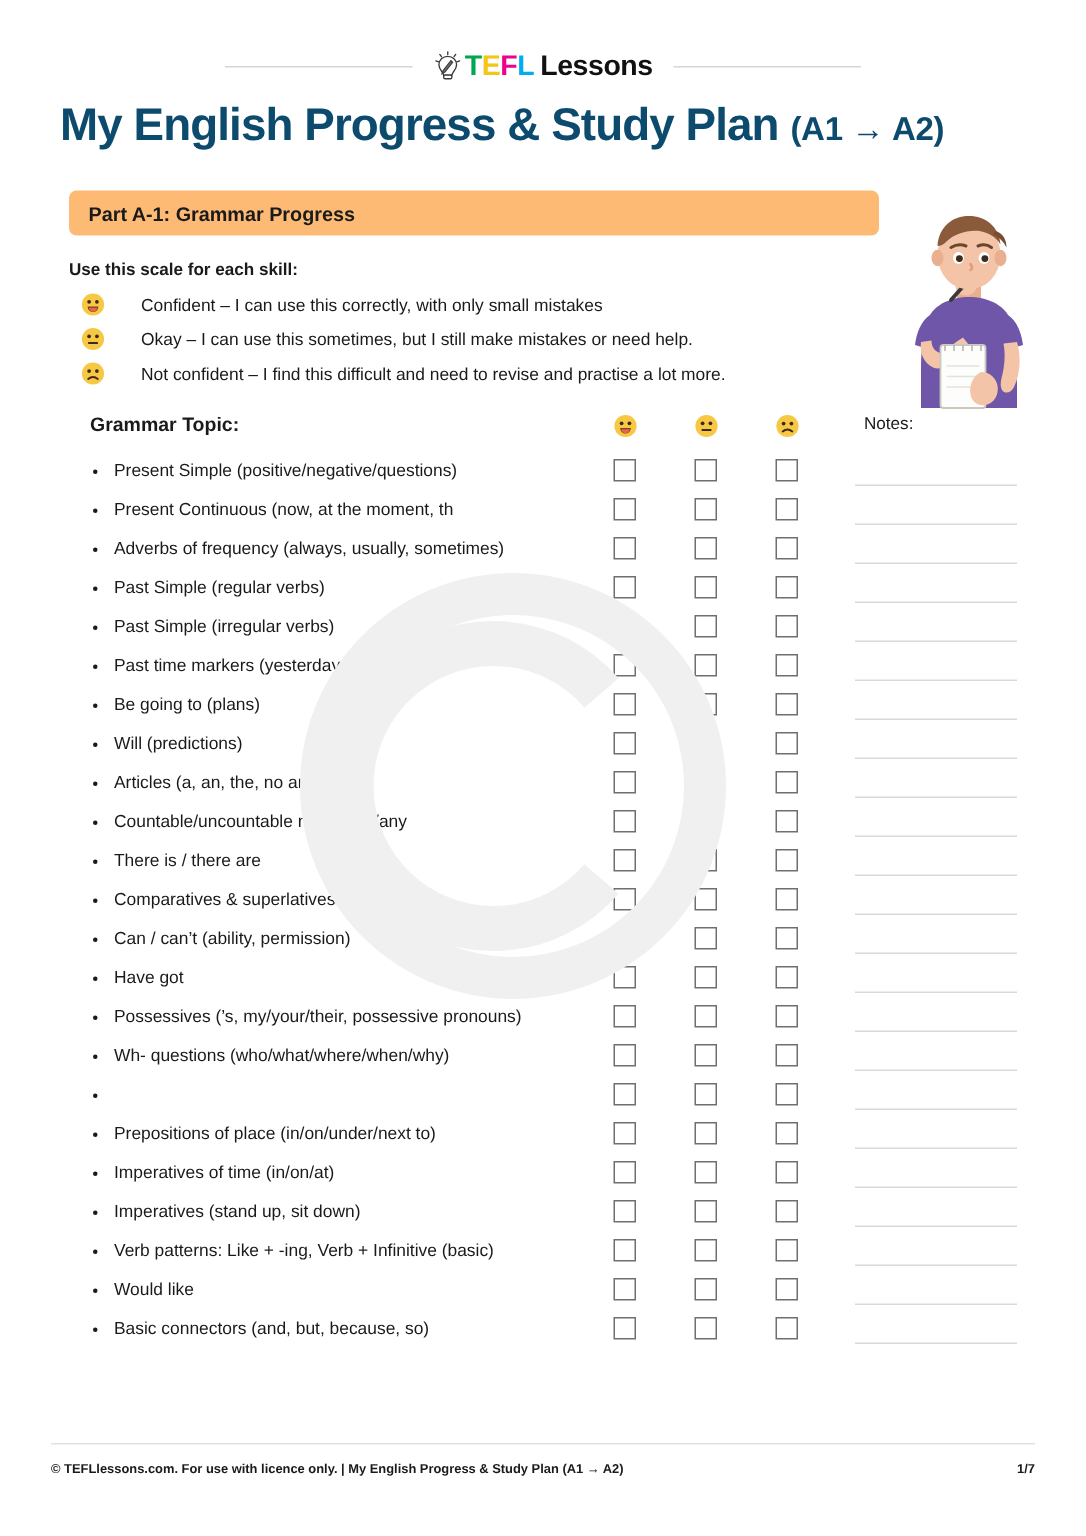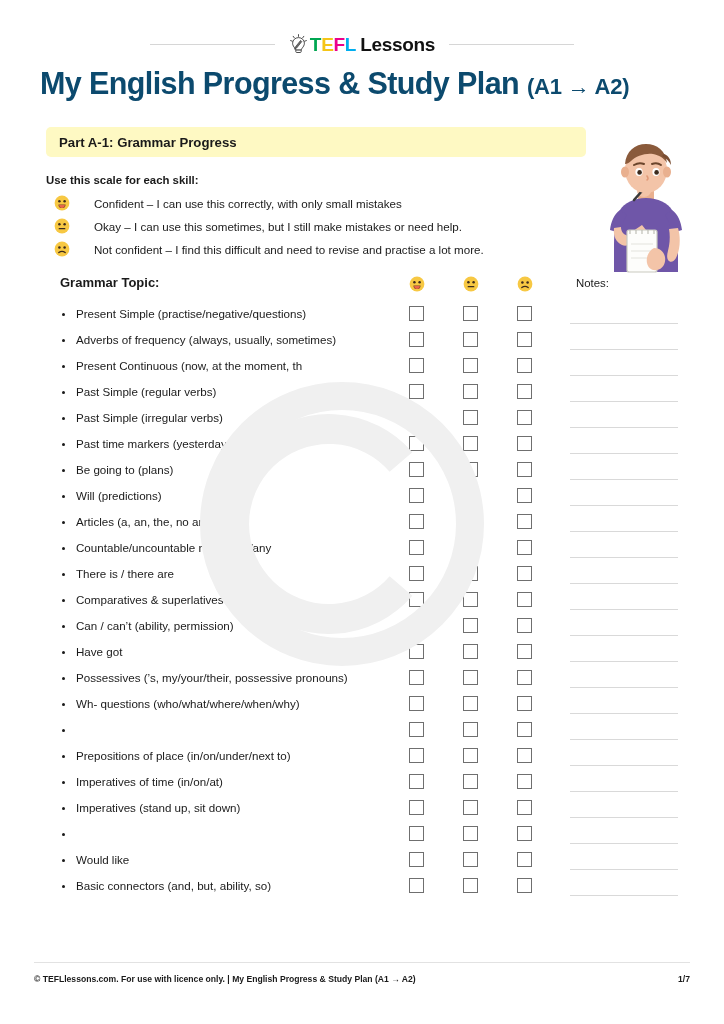--- a/index.html
+++ b/index.html
@@ -44,21 +44,21 @@
     color: #0c4a6e;
     line-height: 1.15;
   }
   .title .sub { font-size: 22px; font-weight: bold; letter-spacing: -0.2px; }
 
   
   .part-bar {
     margin: 26px 40px 0 46px;
     width: 540px;
     height: 30px;
-    background: #fef9c3;
+    background: #fdba74;
     border-radius: 5px;
     display: flex; align-items: center;
     padding-left: 13px;
     font-size: 13.2px;
     font-weight: bold;
     color: #1a1a1a;
   }
 
   
   .scale-head {
@@ -313,44 +313,44 @@
           <circle cx="10.6" cy="6.4" r="1.25" fill="#3b2a1d"></circle>
           <path d="M4.8 11.6 q3.2 -2.6 6.4 0" stroke="#3b2a1d" stroke-width="1.3" fill="none" stroke-linecap="round"></path>
         </svg>
     </div>
     <div class="th-notes">Notes:</div>
   </div>
 
   <div class="rows" id="rows">
       <div class="row">
         <span class="bullet"></span>
-        <span class="label">Present Simple (practise/negative/questions)</span>
+        <span class="label">Present Simple (positive/negative/questions)</span>
+        <span class="cbx c1"></span>
+        <span class="cbx c2"></span>
+        <span class="cbx c3"></span>
+        <span class="noteline"></span>
+      </div>
+      <div class="row">
+        <span class="bullet"></span>
+        <span class="label">Present Continuous (now, at the moment, th</span>
         <span class="cbx c1"></span>
         <span class="cbx c2"></span>
         <span class="cbx c3"></span>
         <span class="noteline"></span>
       </div>
       <div class="row">
         <span class="bullet"></span>
         <span class="label">Adverbs of frequency (always, usually, sometimes)</span>
         <span class="cbx c1"></span>
         <span class="cbx c2"></span>
         <span class="cbx c3"></span>
         <span class="noteline"></span>
       </div>
       <div class="row">
         <span class="bullet"></span>
-        <span class="label">Present Continuous (now, at the moment, th</span>
-        <span class="cbx c1"></span>
-        <span class="cbx c2"></span>
-        <span class="cbx c3"></span>
-        <span class="noteline"></span>
-      </div>
-      <div class="row">
-        <span class="bullet"></span>
         <span class="label">Past Simple (regular verbs)</span>
         <span class="cbx c1"></span>
         <span class="cbx c2"></span>
         <span class="cbx c3"></span>
         <span class="noteline"></span>
       </div>
       <div class="row">
         <span class="bullet"></span>
         <span class="label">Past Simple (irregular verbs)</span>
         <span class="cbx c1"></span>
@@ -472,36 +472,37 @@
       <div class="row">
         <span class="bullet"></span>
         <span class="label">Imperatives (stand up, sit down)</span>
         <span class="cbx c1"></span>
         <span class="cbx c2"></span>
         <span class="cbx c3"></span>
         <span class="noteline"></span>
       </div>
       <div class="row">
         <span class="bullet"></span>
+        <span class="label">Verb patterns: Like + -ing, Verb + Infinitive (basic)</span>
         <span class="cbx c1"></span>
         <span class="cbx c2"></span>
         <span class="cbx c3"></span>
         <span class="noteline"></span>
       </div>
       <div class="row">
         <span class="bullet"></span>
         <span class="label">Would like</span>
         <span class="cbx c1"></span>
         <span class="cbx c2"></span>
         <span class="cbx c3"></span>
         <span class="noteline"></span>
       </div>
       <div class="row">
         <span class="bullet"></span>
-        <span class="label">Basic connectors (and, but, ability, so)</span>
+        <span class="label">Basic connectors (and, but, because, so)</span>
         <span class="cbx c1"></span>
         <span class="cbx c2"></span>
         <span class="cbx c3"></span>
         <span class="noteline"></span>
       </div>
     </div>
 
   <div class="watermark">
     <svg width="292" height="292" viewBox="0 0 292 292" xmlns="http://www.w3.org/2000/svg">
       <circle cx="146" cy="146" r="128" fill="none" stroke="#f0f0f0" stroke-width="28"></circle>

